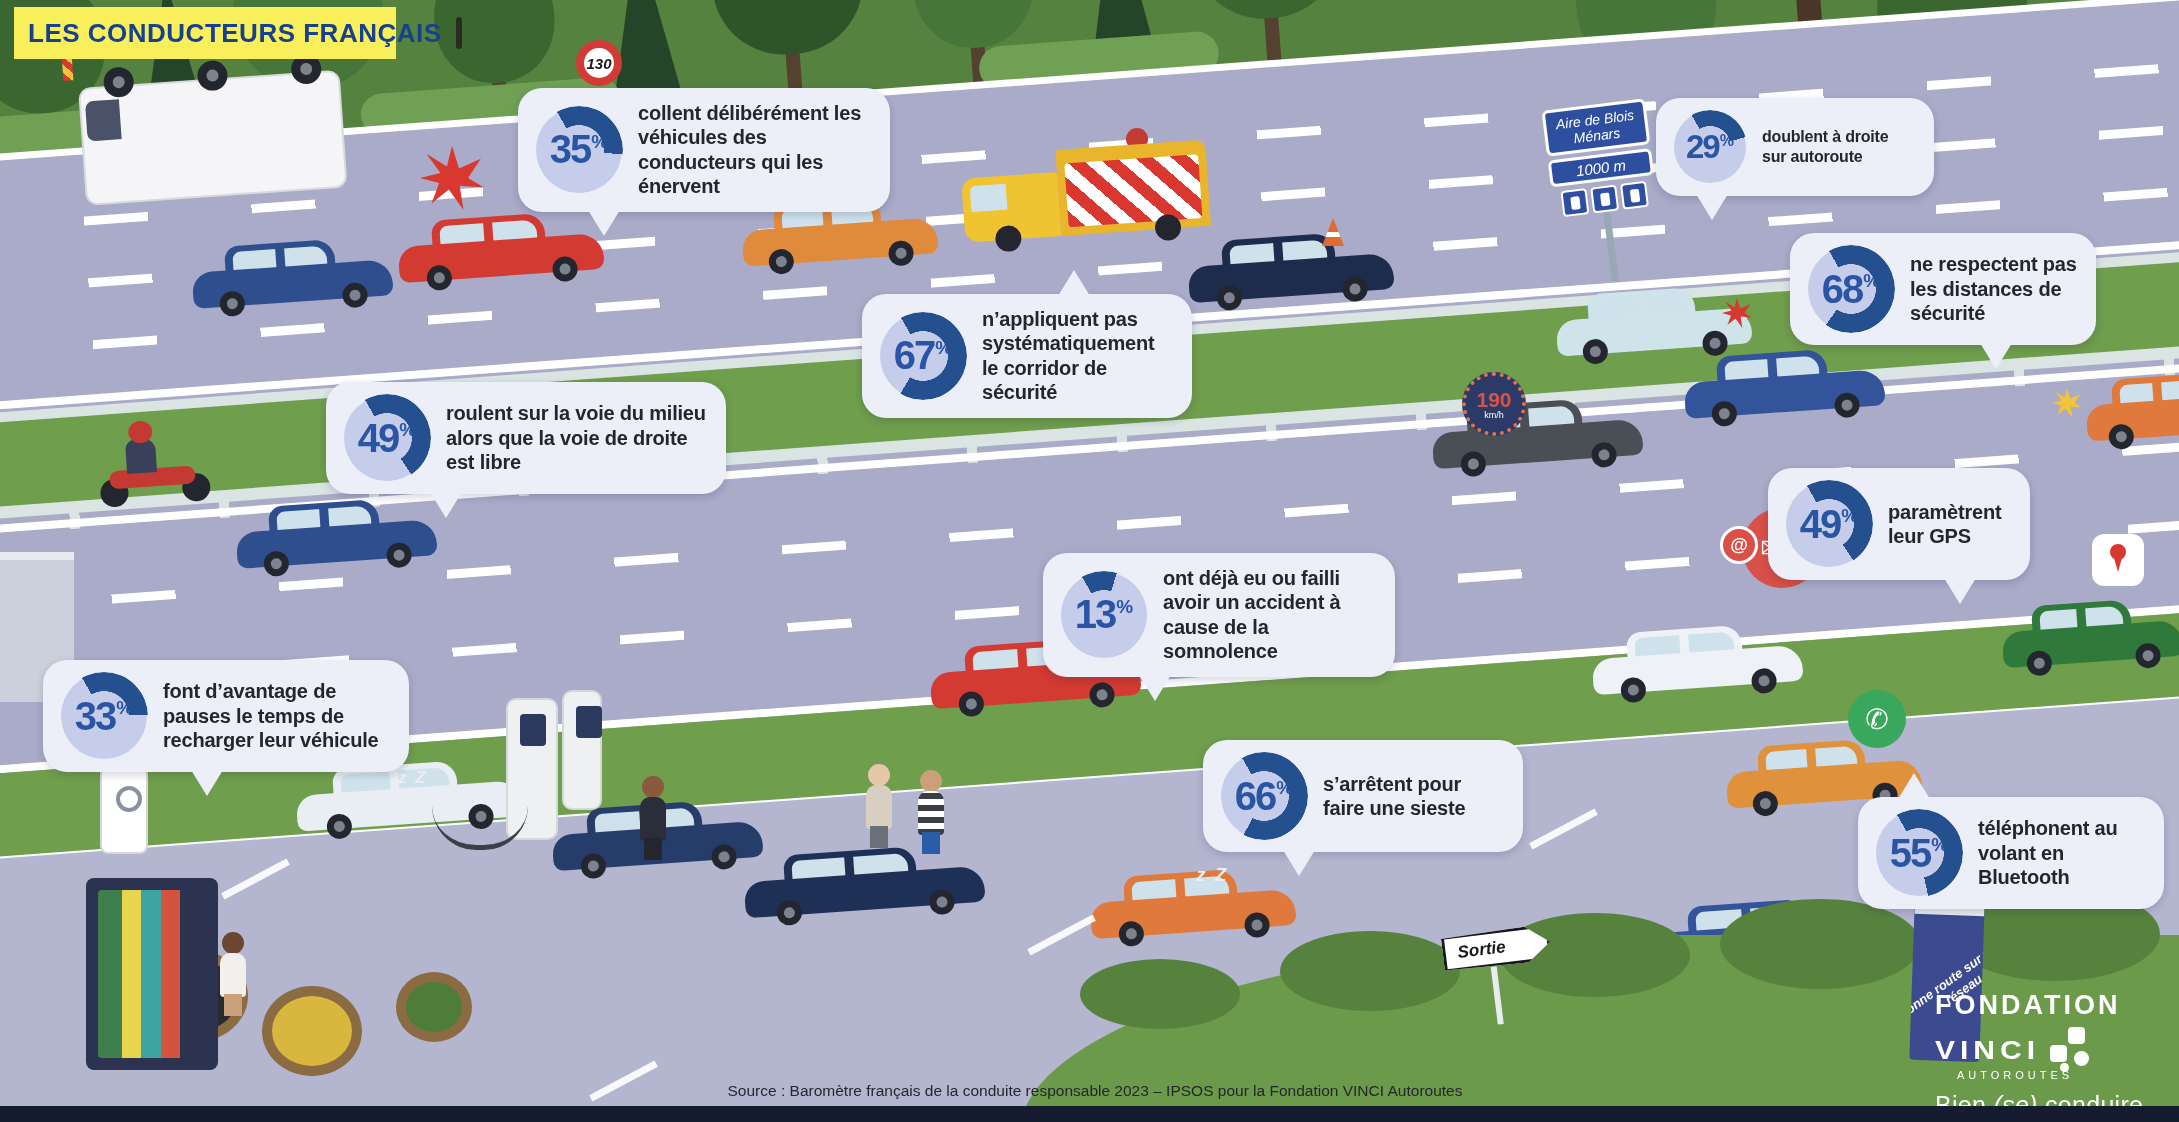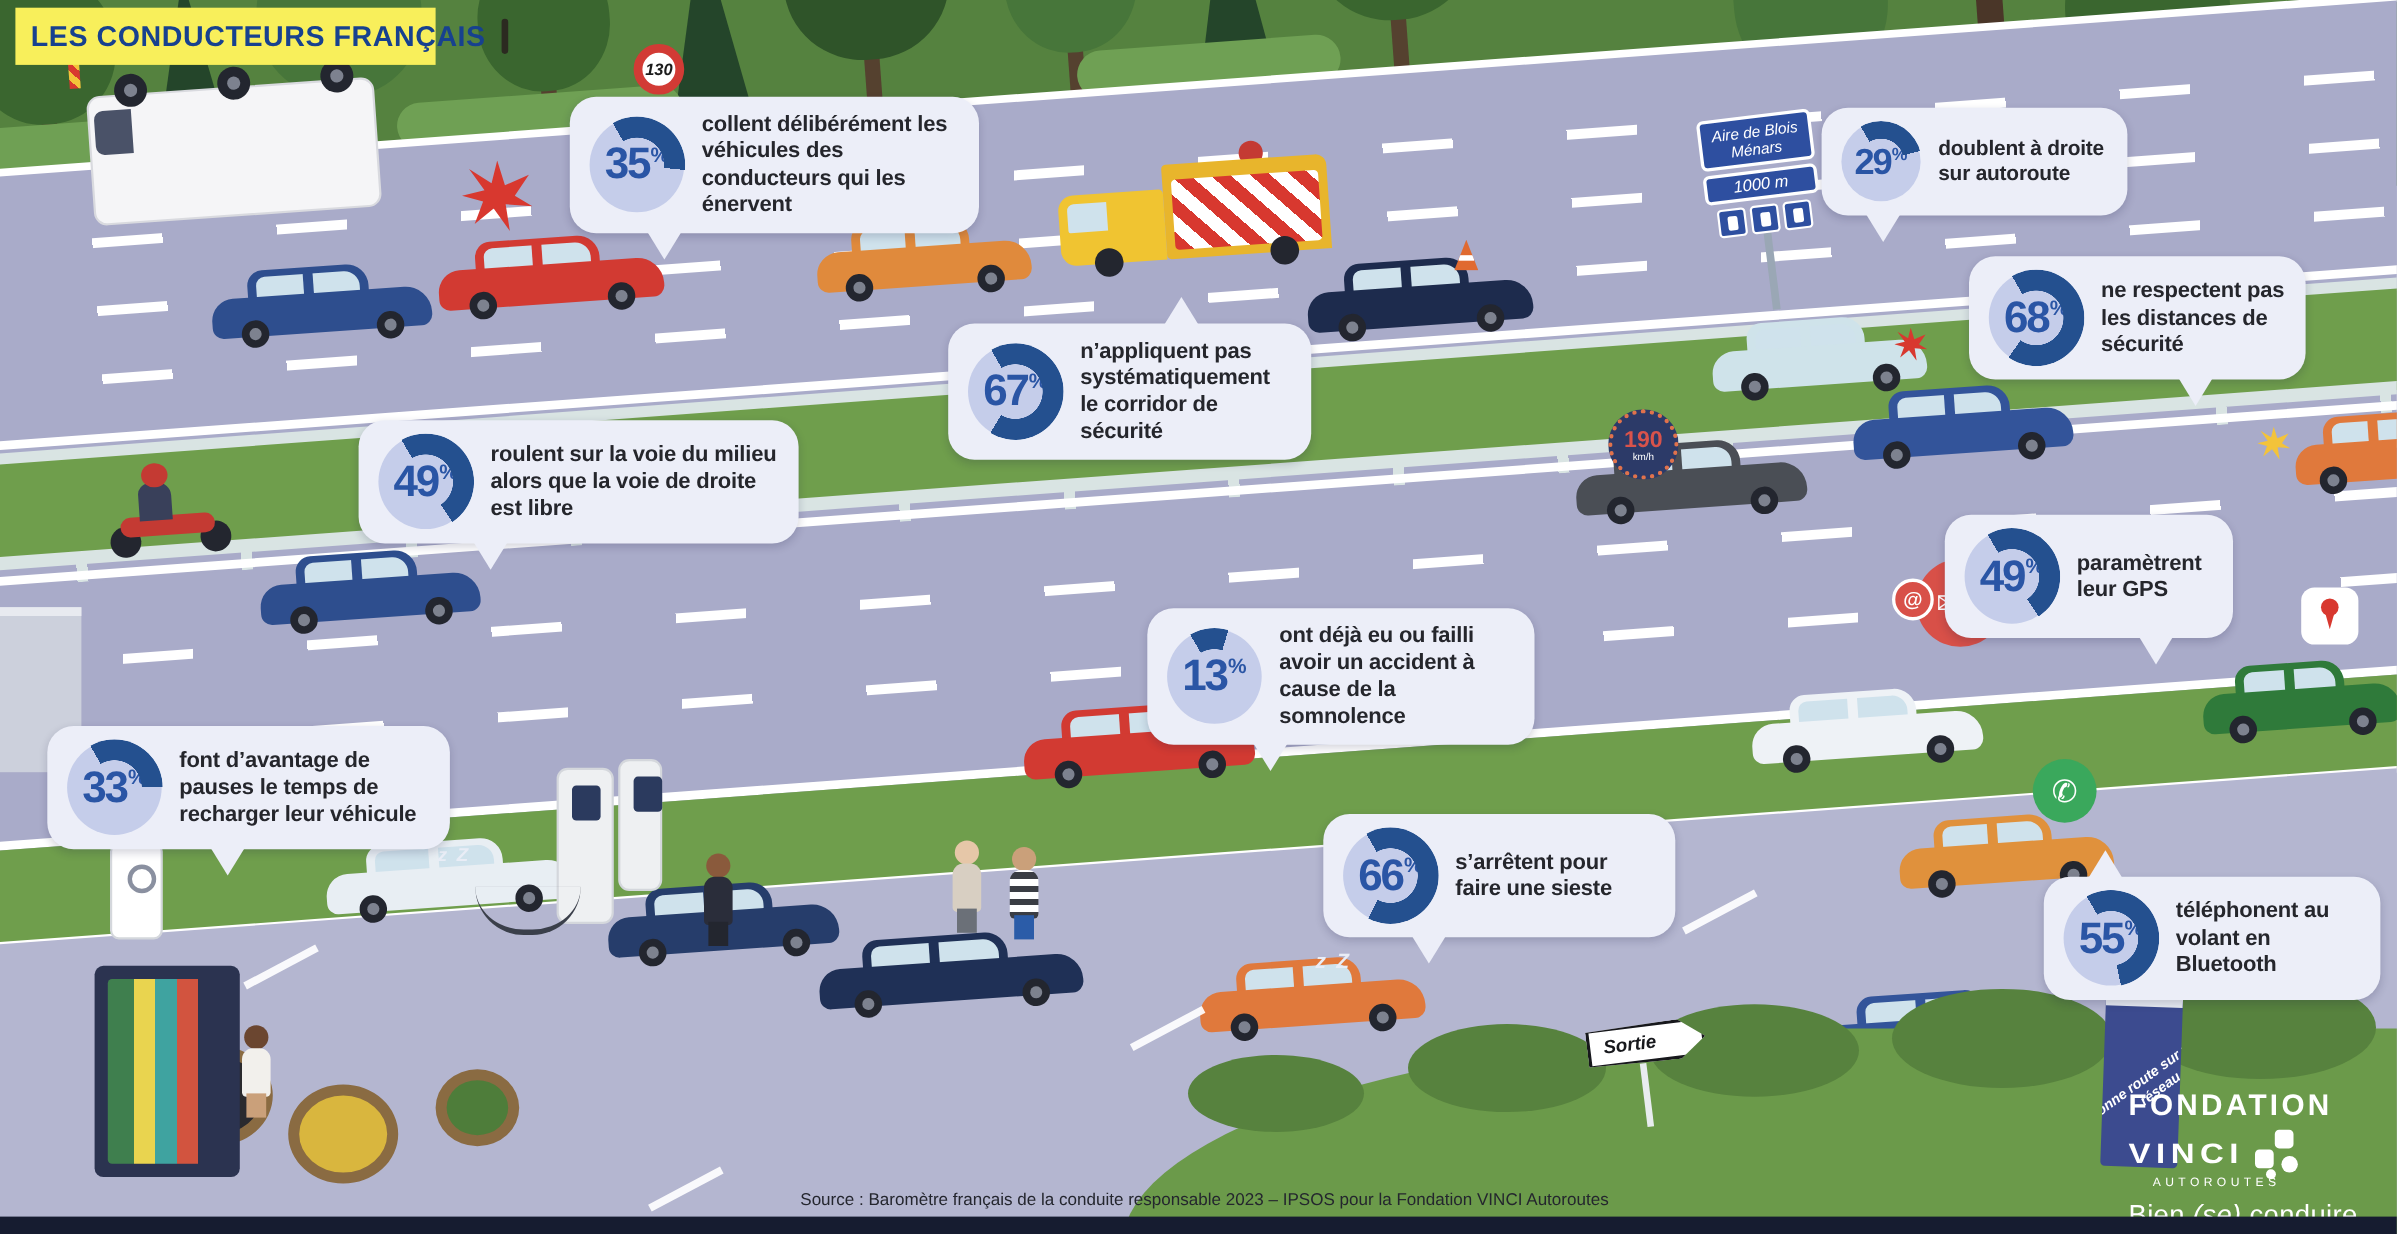--- a/index.html
+++ b/index.html
@@ -485,21 +485,21 @@
       </div>
     <div class="btxt">collent délibérément les véhicules des conducteurs qui les énervent</div>
   </div>
   <div class="bubble small tail-b" style="left:1656px;top:98px;width:278px;--tx:40px">
     <div class="donut" style="--p: 29;">
         <span class="num">
           <b>29</b>
           <sup>%</sup>
         </span>
       </div>
-    <div class="btxt" style="font-size:19px">doublent à droite sur autoroute</div>
+    <div class="btxt" style="font-size:16px">doublent à droite sur autoroute</div>
   </div>
   <div class="bubble tail-t" style="left:862px;top:294px;width:330px;--tx:196px">
     <div class="donut" style="--p: 67;">
         <span class="num">
           <b>67</b>
           <sup>%</sup>
         </span>
       </div>
     <div class="btxt">n’appliquent pas systématiquement le corridor de sécurité</div>
   </div>

